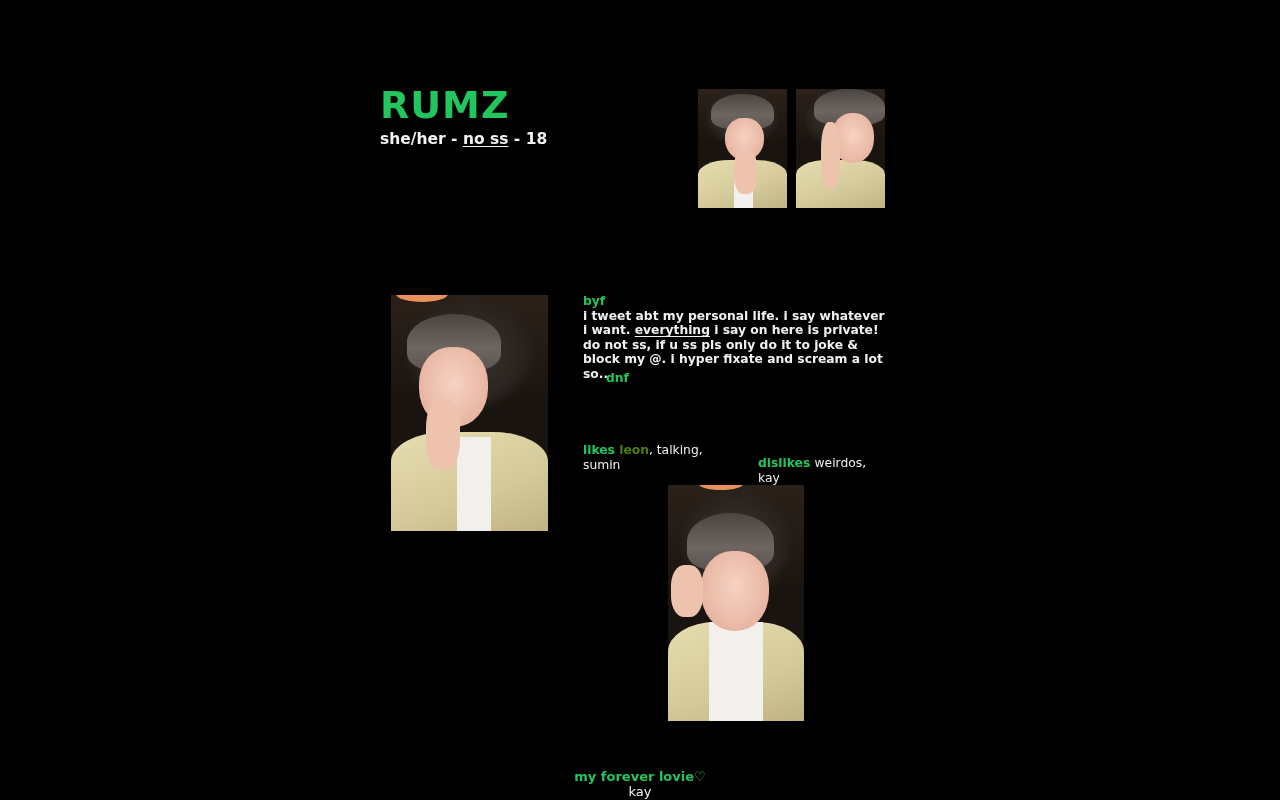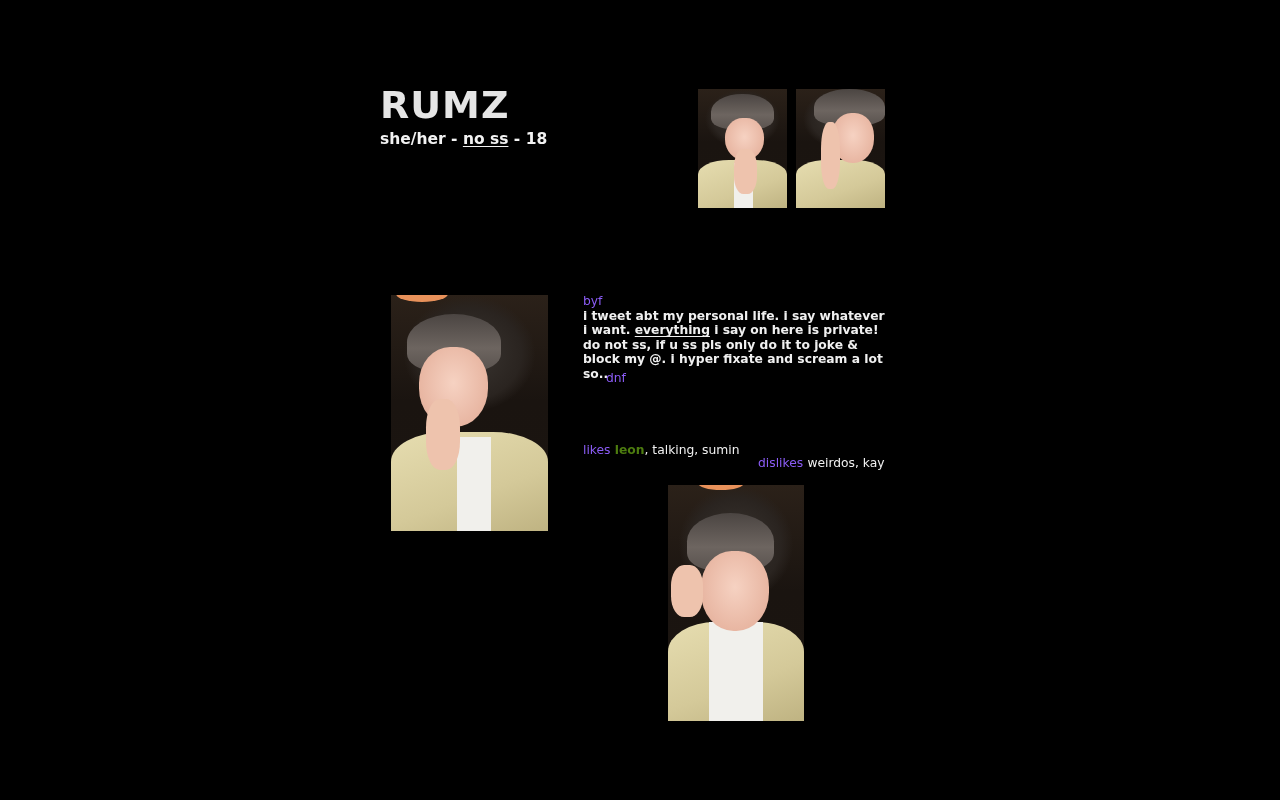--- a/index.html
+++ b/index.html
@@ -7,21 +7,21 @@
       background: #000;
       width: 1280px; height: 800px;
       overflow: hidden;
       font-family: "DejaVu Sans", sans-serif;
       color: #f2f2f2;
     }
     .page { position: relative; width: 1280px; height: 800px; }
 
     .title {
       position: absolute; left: 380px; top: 82px;
-      font-size: 38px; font-weight: bold; color: #e5e5e5;
+      font-size: 38px; font-weight: bold; color: #22c55e;
       letter-spacing: 1px; line-height: 46px;
     }
     .subtitle {
       position: absolute; left: 380px; top: 129px;
       font-size: 15.5px; font-weight: bold; color: #f2f2f2;
       line-height: 20px;
     }
     .subtitle .u { text-decoration: underline; text-underline-offset: 2px; }
 
     .photo {
@@ -55,21 +55,21 @@
       border-radius: 50% 50% 30% 30%;
     }
     .photo .lamp {
       position: absolute; left: 3%; top: -4%; width: 33%; height: 7%;
       background: #e8915a; border-radius: 0 0 50% 50%;
     }
     .photo .hand {
       position: absolute; background: #eec3ad; border-radius: 40%;
     }
 
-    .section-label { color: #8b5cf6; font-weight: normal; }
+    .section-label { color: #22c55e; font-weight: bold; }
     .body-text {
       font-size: 12.3px; font-weight: bold; line-height: 14.6px; color: #f0f0f0;
     }
     .u { text-decoration: underline; text-underline-offset: 2px; }
 
     .byf { position: absolute; left: 583px; top: 294px; width: 305px; }
     .dnf { position: absolute; left: 606px; top: 371px; width: 305px; }
     .likes { position: absolute; left: 583px; top: 443px; width: 160px; }
     .dislikes { position: absolute; left: 758px; top: 456px; width: 130px; }
     .note { position: absolute; left: 391px; top: 534px; width: 160px; }
@@ -139,14 +139,18 @@
     <div class="bg"></div>
     <div class="lamp" style="left:22%; width:34%; height:6%;"></div>
     <div class="jacket" style="height:42%;"></div>
     <div class="shirt" style="left:30%; width:40%; height:42%;"></div>
     <div class="hair" style="left:14%; top:12%; width:64%; height:24%;"></div>
     <div class="face" style="left:24%; top:28%; width:50%; height:34%;"></div>
     <div class="hand" style="left:2%; top:34%; width:24%; height:22%;"></div>
   </div>
 
 
+  <div class="lovie">
+    <div class="section-label">my forever lovie♡</div>
+    <div class="name">kay</div>
+  </div>
 
 </div>
 
 </body></html>

